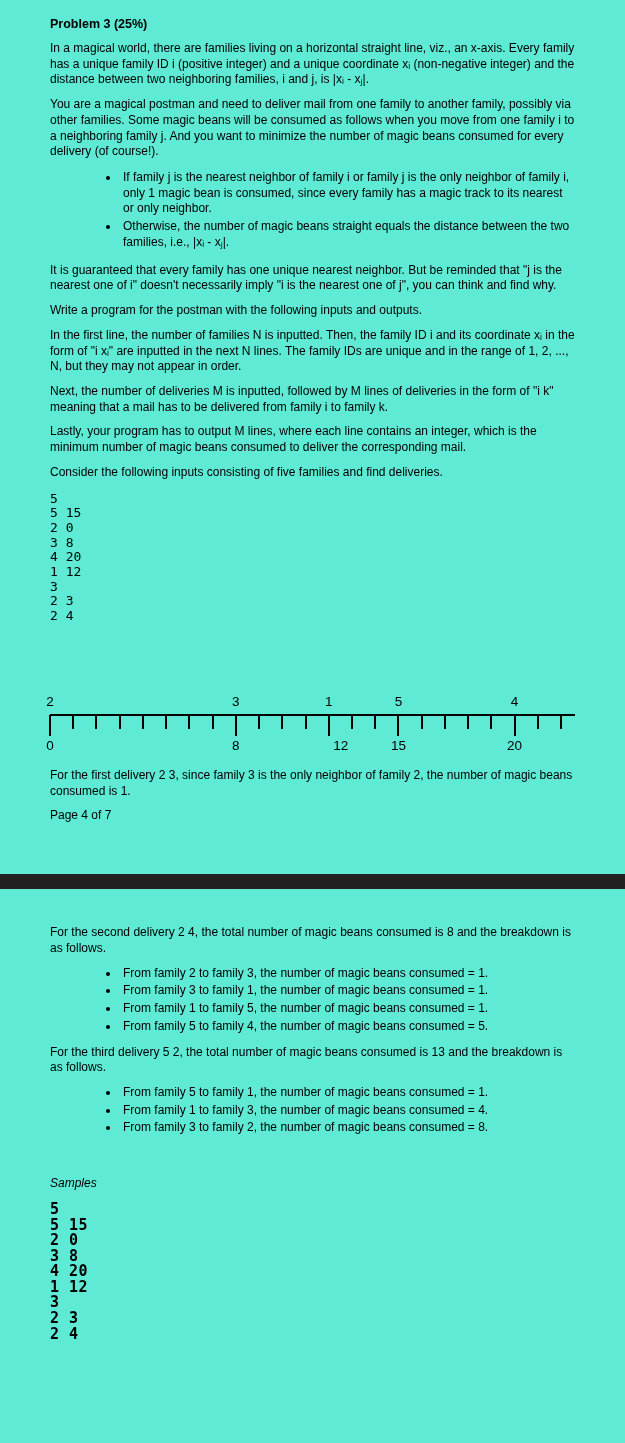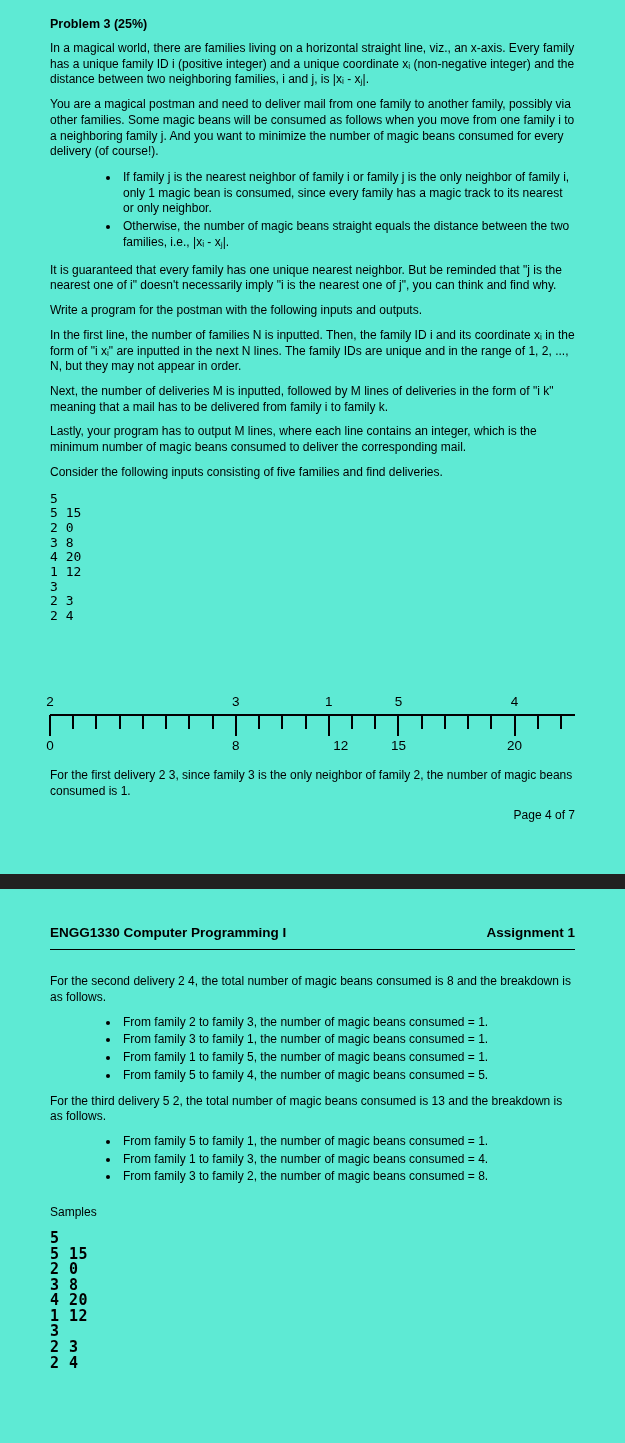--- a/index.html
+++ b/index.html
@@ -26,29 +26,29 @@
 
   
   .ruler { margin: 10px 0 12px 0; }
   .ruler-inner { position: relative; height: 62px; }
   .axis-line { position: absolute; left: 0; right: 0; top: 20px; height: 2px; background: #000; }
   .tick { position: absolute; top: 21px; width: 2px; height: 14px; background: #000; transform: translateX(-50%); }
   .tick.tall { height: 21px; }
   .fam-id { position: absolute; top: 0; transform: translateX(-50%); font-size: 13.5px; }
   .fam-coord { position: absolute; top: 44px; transform: translateX(-50%); font-size: 13.5px; }
 
-  .footer { margin-top: auto; padding-bottom: 52px; text-align: right; font-size: 12px; }
+  .footer { margin-top: auto; padding-bottom: 52px; font-size: 12px; }
 
   .separator { height: 15px; background: #212121; width: 625px; }
 
   .hdr { display: flex; justify-content: space-between; align-items: baseline;
          font-size: 13.5px; font-weight: bold; border-bottom: 1.5px solid #000;
          padding-bottom: 9px; margin-bottom: 24px; }
 
-  .samples-label { font-size: 12px; margin-top: 20px; margin-bottom: 10px; }
+  .samples-label { font-style: italic; font-size: 12px; margin-top: 40px; margin-bottom: 10px; }
   .samples { font-family: "DejaVu Sans Mono", monospace; font-weight: bold;
              font-size: 15px; line-height: 15.6px; letter-spacing: 0.5px; }
 </style>
 </head>
 <body>
 
 <section class="page page1">
   <h2 class="title">Problem 3 (25%)</h2>
   <p>In a magical world, there are families living on a horizontal straight line, viz., an x-axis. Every family has a unique family ID i (positive integer) and a unique coordinate xᵢ (non-negative integer) and the distance between two neighboring families, i and j, is |xᵢ - xⱼ|.</p>
   <p>You are a magical postman and need to deliver mail from one family to another family, possibly via other families.  Some magic beans will be consumed as follows when you move from one family i to a neighboring family j. And you want to minimize the number of magic beans consumed for every delivery (of course!).</p>
@@ -116,24 +116,20 @@
         <div class="fam-coord" style="left: 88.4956%;">20</div>
       </div>
   </div>
   <p>For the first delivery 2 3, since family 3 is the only neighbor of family 2, the number of magic beans consumed is 1.</p>
   <div class="footer">Page 4 of 7</div>
 </section>
 
 <div class="separator"></div>
 
 <section class="page page2">
-  <div class="hdr">
-    <span>ENGG1330 Computer Programming I</span>
-    <span>Assignment 1</span>
-  </div>
   <p>For the second delivery 2 4, the total number of magic beans consumed is 8 and the breakdown is as follows.</p>
   <ul>
       <li>From family 2 to family 3, the number of magic beans consumed = 1.</li>
       <li>From family 3 to family 1, the number of magic beans consumed = 1.</li>
       <li>From family 1 to family 5, the number of magic beans consumed = 1.</li>
       <li>From family 5 to family 4, the number of magic beans consumed = 5.</li>
     </ul>
   <p>For the third delivery 5 2, the total number of magic beans consumed is 13 and the breakdown is as follows.</p>
   <ul>
       <li>From family 5 to family 1, the number of magic beans consumed = 1.</li>

